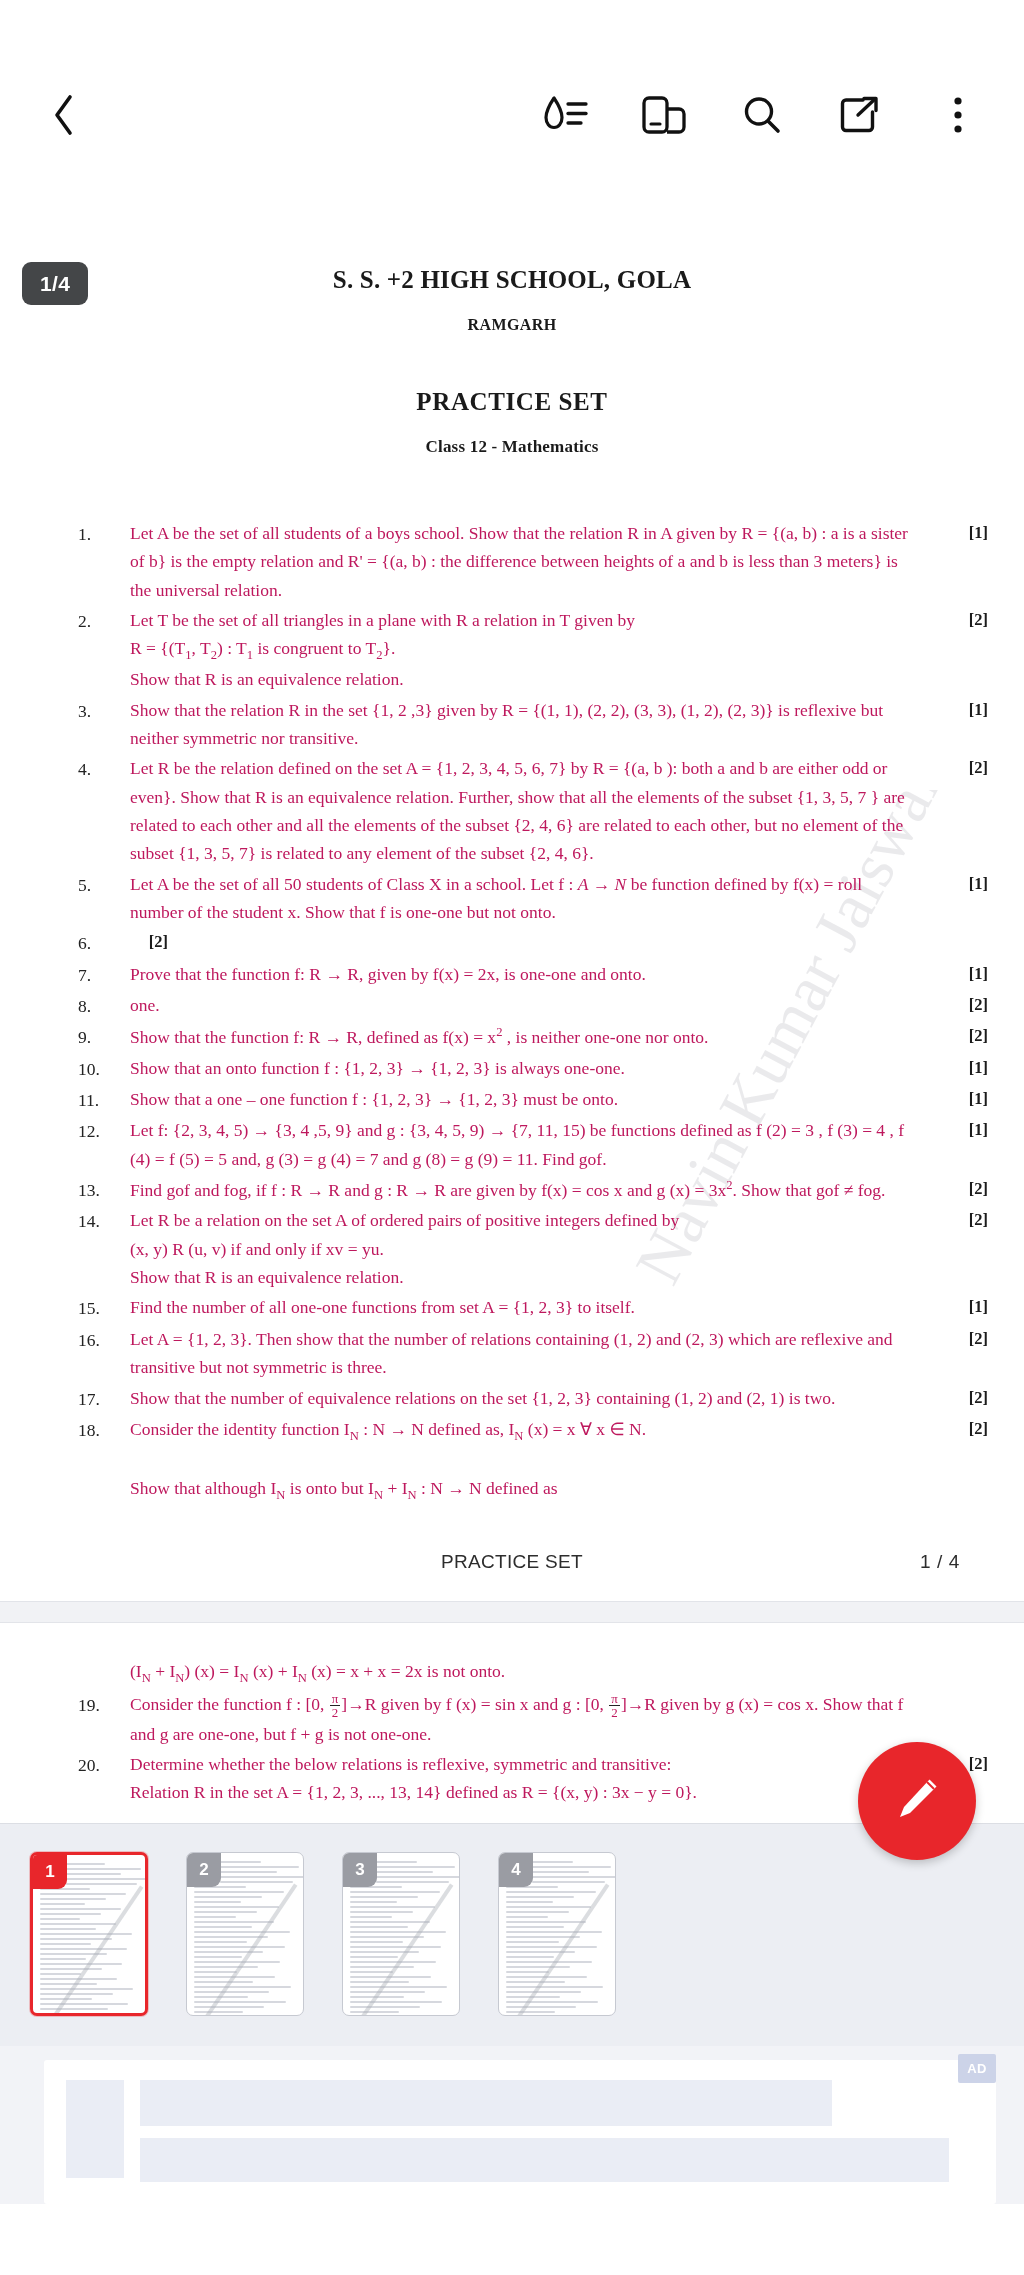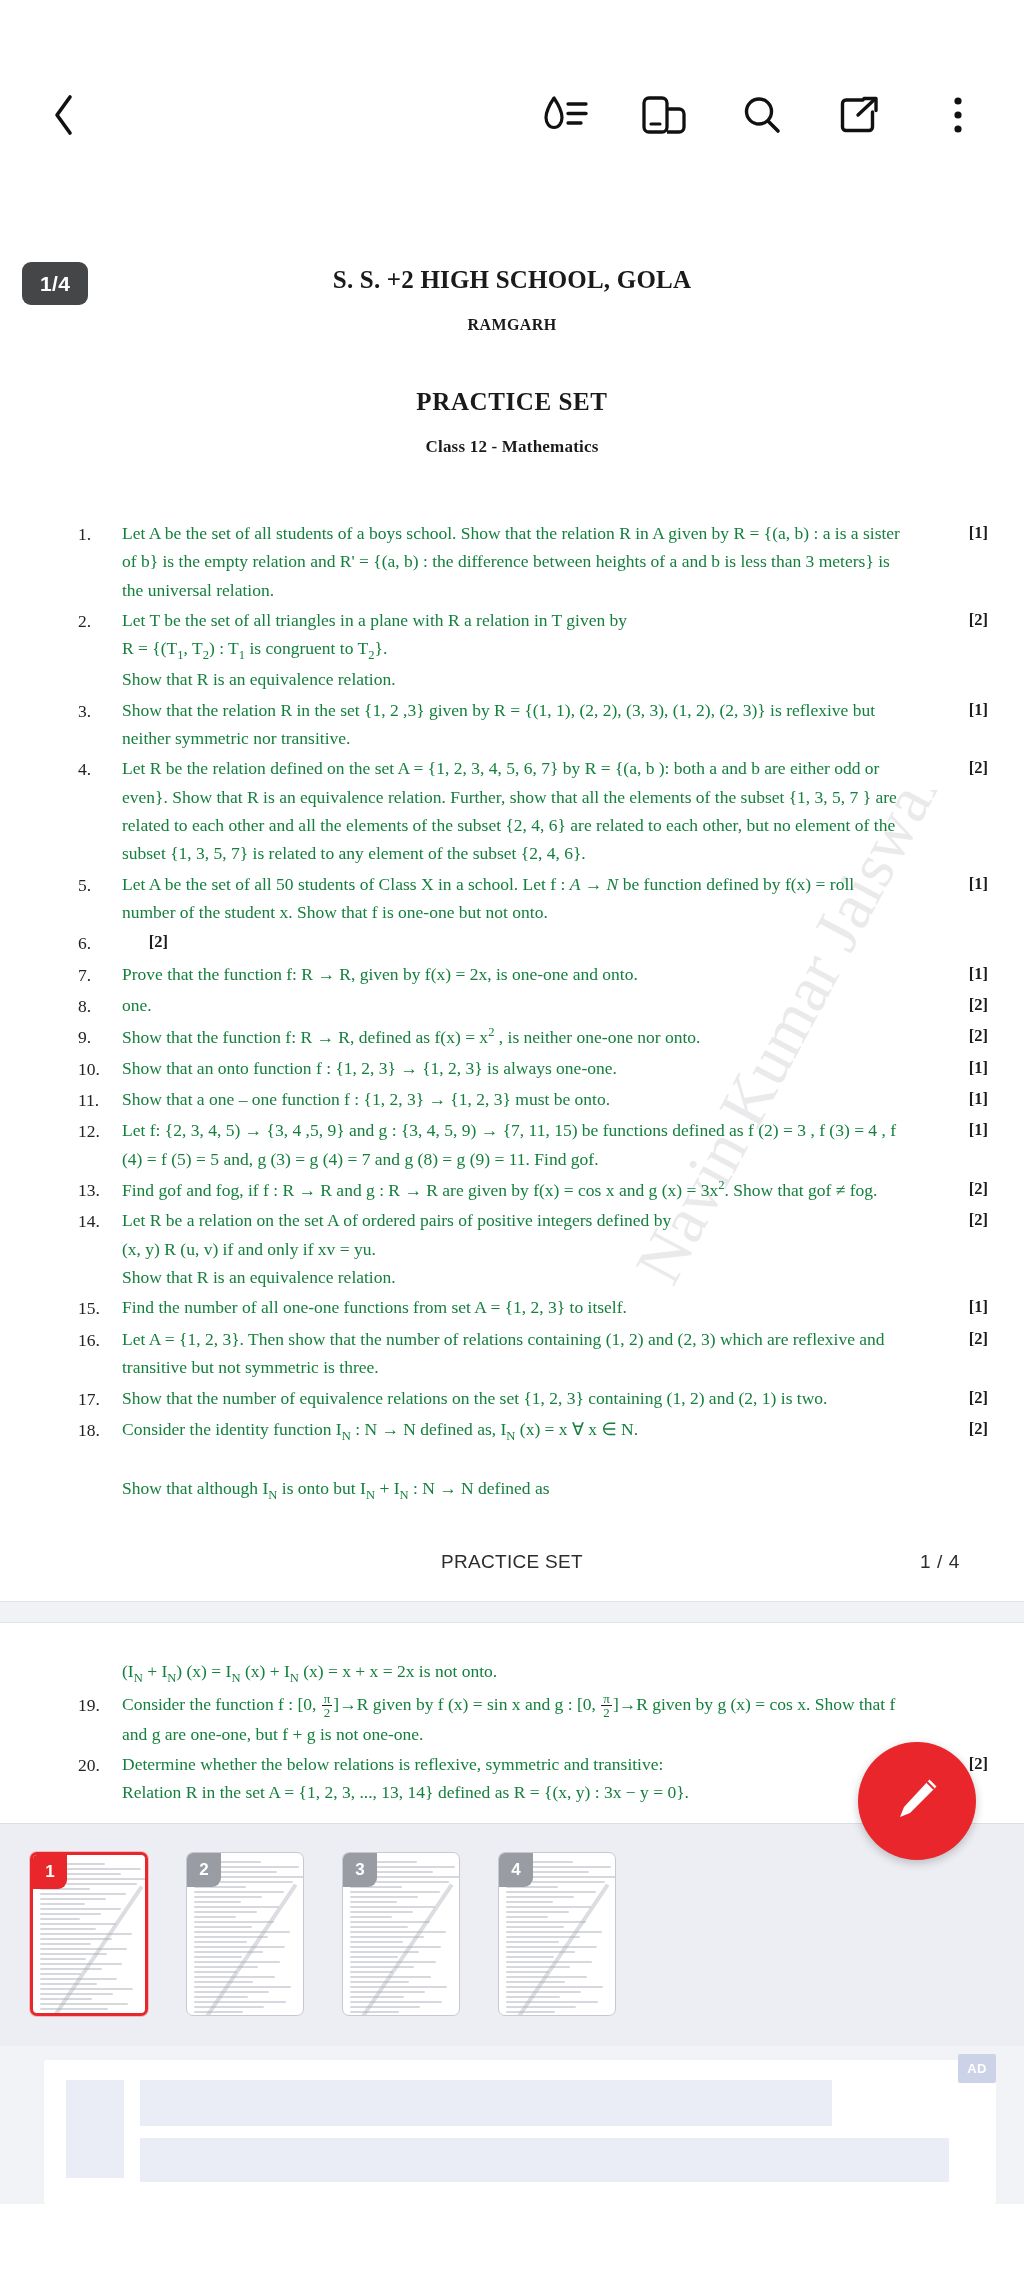--- a/index.html
+++ b/index.html
@@ -139,24 +139,25 @@
     font-family: "Liberation Serif", serif;
     font-size: 17.5px;
     color: #232323;
     line-height: 1.62;
     padding-top: 1px;
   }
   .qbody {
     flex: 1;
     font-family: "Liberation Serif", serif;
     font-size: 17.5px;
-    color: #15803d;
+    color: #be185d;
     line-height: 1.62;
     text-align: left;
     padding-right: 14px;
+    margin-left: 8px;
   }
   .qbody .ln { display: block; }
   .qmarks {
     flex: 0 0 46px;
     width: 46px;
     text-align: right;
     font-family: "Liberation Serif", serif;
     font-size: 16.5px;
     font-weight: bold;
     color: #1c1c1c;

